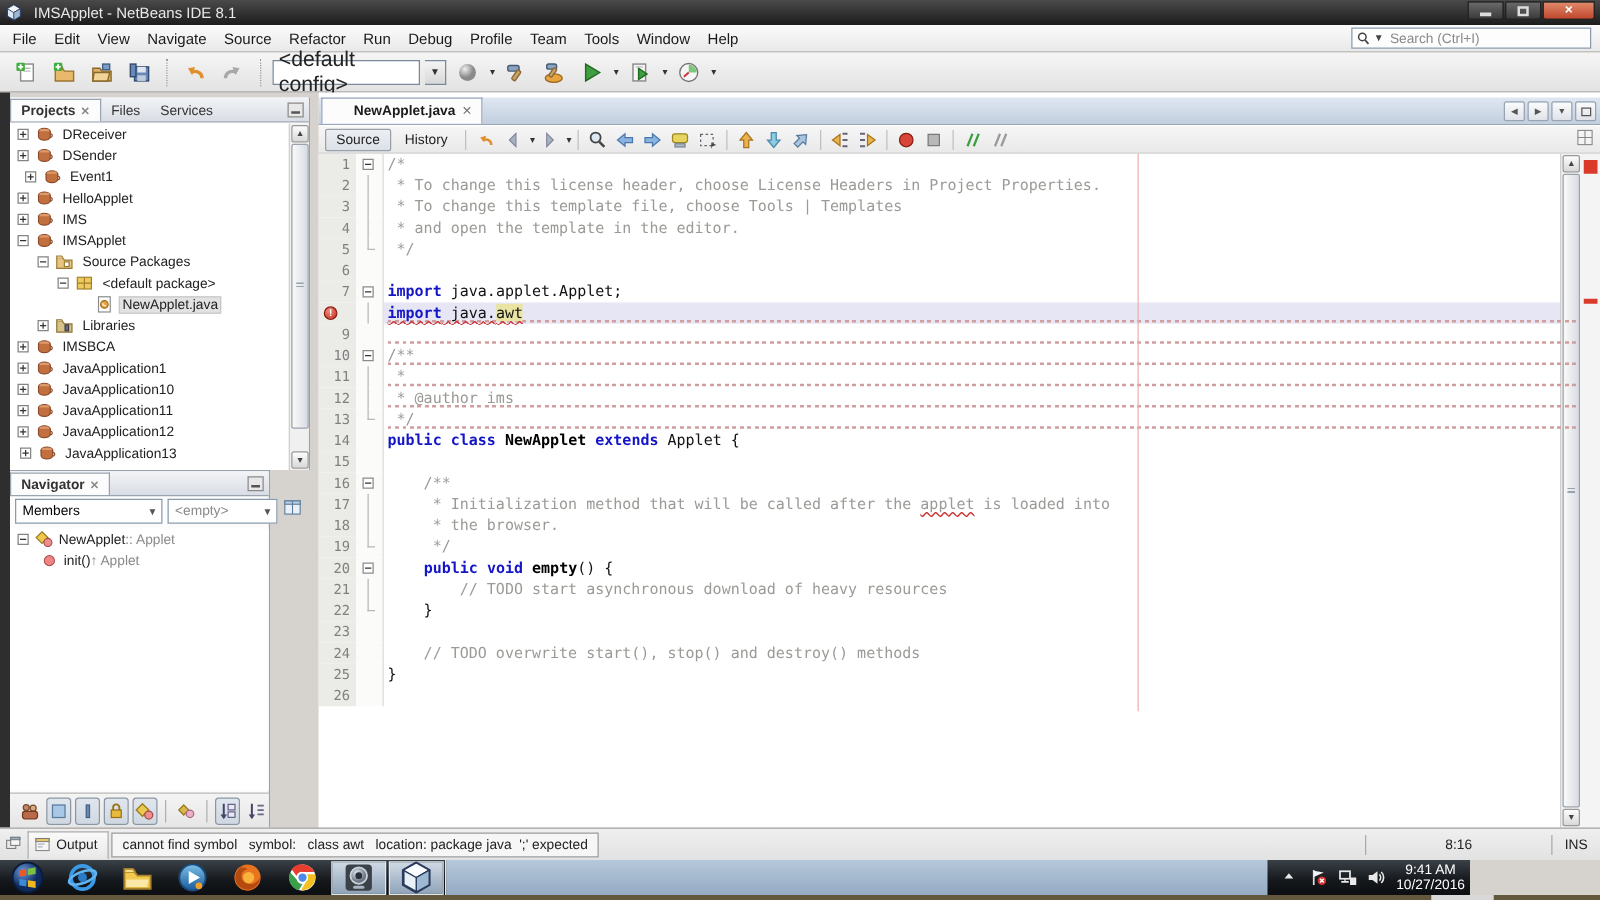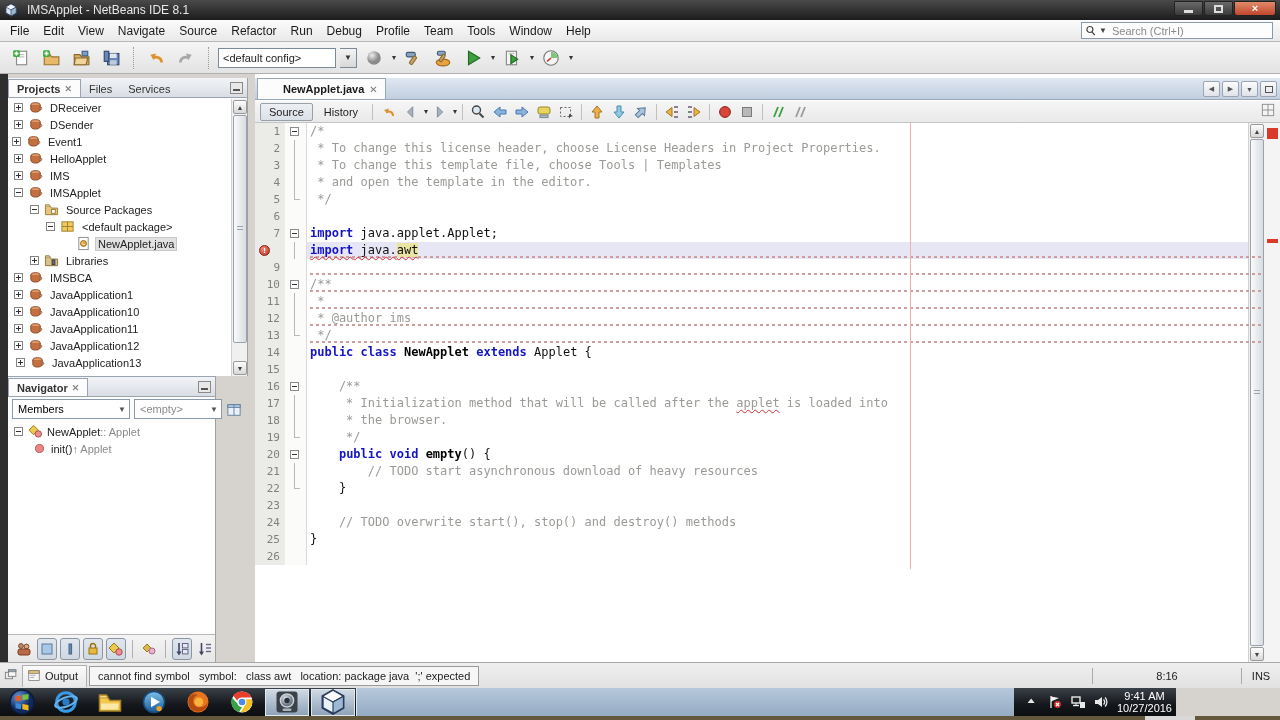--- a/index.html
+++ b/index.html
@@ -28,21 +28,21 @@
     border:1px solid #8a9aad; display:flex; align-items:center; font-size:11px; color:#8a8a8a; gap:2px; padding:0 3px; }
   .searchbox .caret { font-size:8px; color:#444; }
 
   
   .toolbar { position:absolute; top:42px; left:0; width:1280px; height:32px;
     background:linear-gradient(#f5f5f5,#e3e3e3); border-bottom:1px solid #b0b0b0;
     display:flex; align-items:center; padding-left:8px; gap:4px; }
   .tbtn { width:26px; height:26px; display:flex; align-items:center; justify-content:center; }
   .tsep { width:1px; height:22px; border-left:1px dotted #9a9a9a; margin:0 5px; }
   .tcaret { font-size:8px; color:#333; margin-left:1px; }
-  .config-combo { width:118px; height:20px; background:#fff; border:1px solid #7a8a9a; font-size:11px;
+  .config-combo { width:118px; height:20px; background:#fff; border:1px solid #7a8a9a; font-size:17px;
     color:#222; display:flex; align-items:center; padding-left:4px; }
   .combo-arrow { width:17px; height:20px; background:linear-gradient(#f4f4f4,#d8d8d8); border:1px solid #7a8a9a;
     border-left:none; display:flex; align-items:center; justify-content:center; font-size:8px; color:#333; }
 
   
   .left-edge { position:absolute; left:0; top:74px; width:8px; height:588px; background:#2e2e2e; }
 
   
   .panel-tabs { display:flex; align-items:flex-end; height:20px;
     background:linear-gradient(#f2f4f7,#d9dde4); border-bottom:1px solid #9aa4b0; font-size:11px; color:#333; }
@@ -69,21 +69,21 @@
   .vscroll { position:absolute; width:16px; background:#f0f0f0; border-left:1px solid #d0d0d0; }
   .varrow { position:absolute; left:1px; width:14px; height:14px; background:linear-gradient(#fdfdfd,#d8d8d8);
     border:1px solid #9a9a9a; border-radius:2px; font-size:7px; color:#444; display:flex; align-items:center; justify-content:center; }
   .vthumb { position:absolute; left:1px; width:14px; background:linear-gradient(90deg,#fafafa,#d8dce2);
     border:1px solid #9aa2ac; border-radius:2px; }
   .vthumb::after { content:""; position:absolute; left:3px; right:3px; top:50%; height:5px; margin-top:-3px;
     background:repeating-linear-gradient(#9aa2ac 0 1px, transparent 1px 3px); }
 
   .navigator-panel { position:absolute; left:8px; top:376px; width:208px; height:286px; background:#fcfcfc;
     border-right:1px solid #a0a0a0; border-top:1px solid #9aa4b0; }
-  .nav-combos { position:absolute; top:22px; left:4px; display:flex; gap:4px; align-items:flex-end; }
+  .nav-combos { position:absolute; top:22px; left:4px; display:flex; gap:4px; align-items:flex-start; }
   .nav-combo { height:20px; background:#fff; border:1px solid #8a9aad; font-size:11px; display:flex;
     align-items:center; justify-content:space-between; padding:0 3px 0 5px; }
   .nav-combo .dn { font-size:8px; color:#555; }
   .nav-tree { position:absolute; top:46px; left:0; right:0; bottom:30px; background:#fff; }
   .nav-filterbar { position:absolute; left:0; right:0; bottom:0; height:28px; border-top:1px solid #b8b8b8;
     background:linear-gradient(#f4f4f4,#e6e6e6); display:flex; align-items:center; gap:3px; padding-left:6px; }
   .fbtn { width:25px; height:22px; display:flex; align-items:center; justify-content:center; border-radius:3px; }
   .fbtn.pressed { border:1px solid #8a96a4; background:linear-gradient(#e0e6ee,#cfd8e2); }
   .fsep { width:1px; height:18px; border-left:1px solid #b0b0b0; margin:0 3px; }
   .gray-dim { color:#8a8a8a; }
@@ -350,21 +350,21 @@
           <span class="expander plus"></span>
           <span class="ticon">
             <svg width="15" height="15" viewBox="0 0 16 16">
               <ellipse cx="8" cy="5.4" rx="5" ry="2.6" fill="#e09a6a" stroke="#8a4a2a"></ellipse>
               <path d="M3 5.4v4.6c0 1.6 2.2 2.9 5 2.9s5-1.3 5-2.9V5.4" fill="#c2703f" stroke="#8a4a2a"></path>
               <path d="M13 7.4c2.4 0 2.4 3.4-.6 3.2" fill="none" stroke="#8a4a2a"></path>
             </svg>
           </span>
           <span class="lbl">DSender</span>
         </div>
-        <div class="trow" style="padding-left: 4px;">
+        <div class="trow" style="padding-left: 12px;">
           <span class="expander plus"></span>
           <span class="ticon">
             <svg width="15" height="15" viewBox="0 0 16 16">
               <ellipse cx="8" cy="5.4" rx="5" ry="2.6" fill="#e09a6a" stroke="#8a4a2a"></ellipse>
               <path d="M3 5.4v4.6c0 1.6 2.2 2.9 5 2.9s5-1.3 5-2.9V5.4" fill="#c2703f" stroke="#8a4a2a"></path>
               <path d="M13 7.4c2.4 0 2.4 3.4-.6 3.2" fill="none" stroke="#8a4a2a"></path>
             </svg>
           </span>
           <span class="lbl">Event1</span>
         </div>

